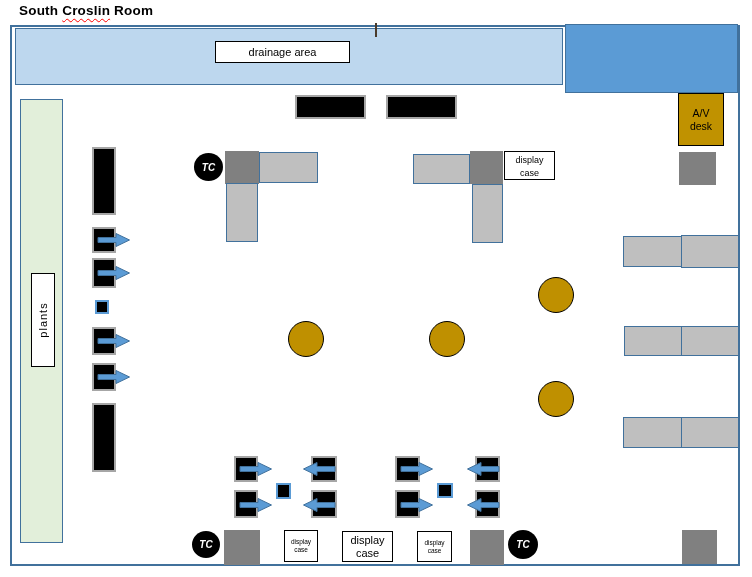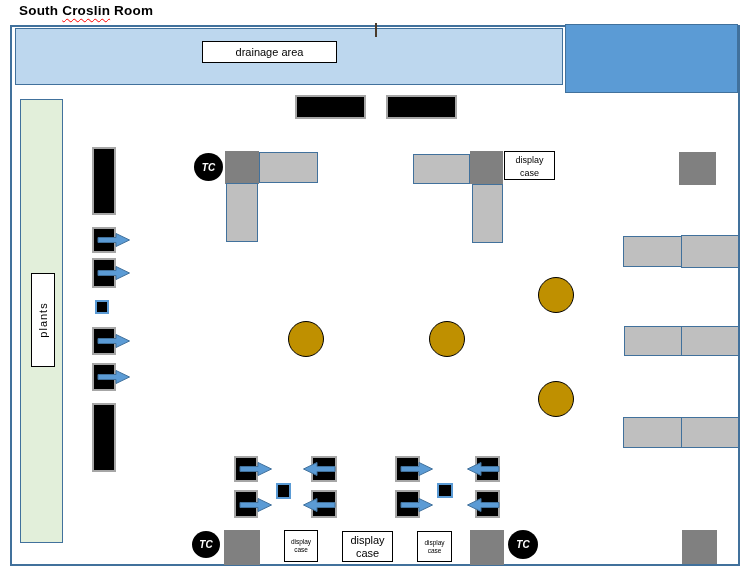--- a/index.html
+++ b/index.html
@@ -10,21 +10,21 @@
   .page-title { left: 19px; top: 3px; font-size: 13.5px; font-weight: bold; color: #000; letter-spacing: .2px; }
   .squiggle { text-decoration: underline wavy #FF0000; text-decoration-thickness: 1px; text-underline-offset: 3px; }
 
   .room-outline { left: 10px; top: 25px; width: 730px; height: 541px; border: 2px solid #41719C; background: transparent; }
 
   .drainage-zone { left: 15px; top: 28px; width: 548px; height: 57px; background: #BDD7EE; border: 1px solid #41719C; }
   .stage-zone { left: 565px; top: 24px; width: 173px; height: 69px; background: #5B9BD5; border: 1px solid #41719C; }
   .marker-line { left: 375px; top: 23px; width: 2px; height: 14px; background: #4a3b2b; }
 
   .whitebox { background: #fff; border: 1.5px solid #000; color: #000; display: flex; flex-direction: column; align-items: center; justify-content: center; text-align: center; overflow: hidden; }
-  .drainage-label { left: 202px; top: 41px; width: 135px; height: 22px; font-size: 11px; }
+  .drainage-label { left: 215px; top: 41px; width: 135px; height: 22px; font-size: 11px; }
 
   .plants-zone { left: 20px; top: 99px; width: 43px; height: 444px; background: #E2EFDA; border: 1.5px solid #41719C; }
   .plants-label { left: 31px; top: 273px; width: 24px; height: 94px; }
   .vtext { transform: rotate(-90deg); white-space: nowrap; font-size: 11px; letter-spacing: 1px; }
 
   .blk { background: #000; border: 2px solid #A6A6A6; }
   .smallsq { background: #000; border: 2px solid #5B9BD5; }
   .dkgray { background: #808080; }
   .ltbl { background: #BFBFBF; border: 1.5px solid #41719C; }
 
@@ -100,20 +100,24 @@
 
   <div class="abs ltbl" style="left:413px;top:154px;width:57px;height:30px;"></div>
   <div class="abs dkgray" style="left:470px;top:151px;width:33px;height:33px;"></div>
   <div class="abs ltbl" style="left:472px;top:184px;width:31px;height:59px;"></div>
 
   <div class="abs whitebox dc-top" style="left:504px;top:151px;width:51px;height:29px;">
     <span>display</span>
     <span>case</span>
   </div>
 
+  <div class="abs av-desk">
+    <span>A/V</span>
+    <span>desk</span>
+  </div>
   <div class="abs dkgray" style="left:679px;top:152px;width:37px;height:33px;"></div>
 
   <div class="abs ltbl" style="left:623px;top:236px;width:59px;height:31px;"></div>
   <div class="abs ltbl" style="left:681px;top:235px;width:58px;height:33px;"></div>
   <div class="abs ltbl" style="left:624px;top:326px;width:58px;height:30px;"></div>
   <div class="abs ltbl" style="left:681px;top:326px;width:58px;height:30px;"></div>
   <div class="abs ltbl" style="left:623px;top:417px;width:59px;height:31px;"></div>
   <div class="abs ltbl" style="left:681px;top:417px;width:58px;height:31px;"></div>
 
   <div class="abs gold-circle" style="left:288px;top:321px;"></div>

